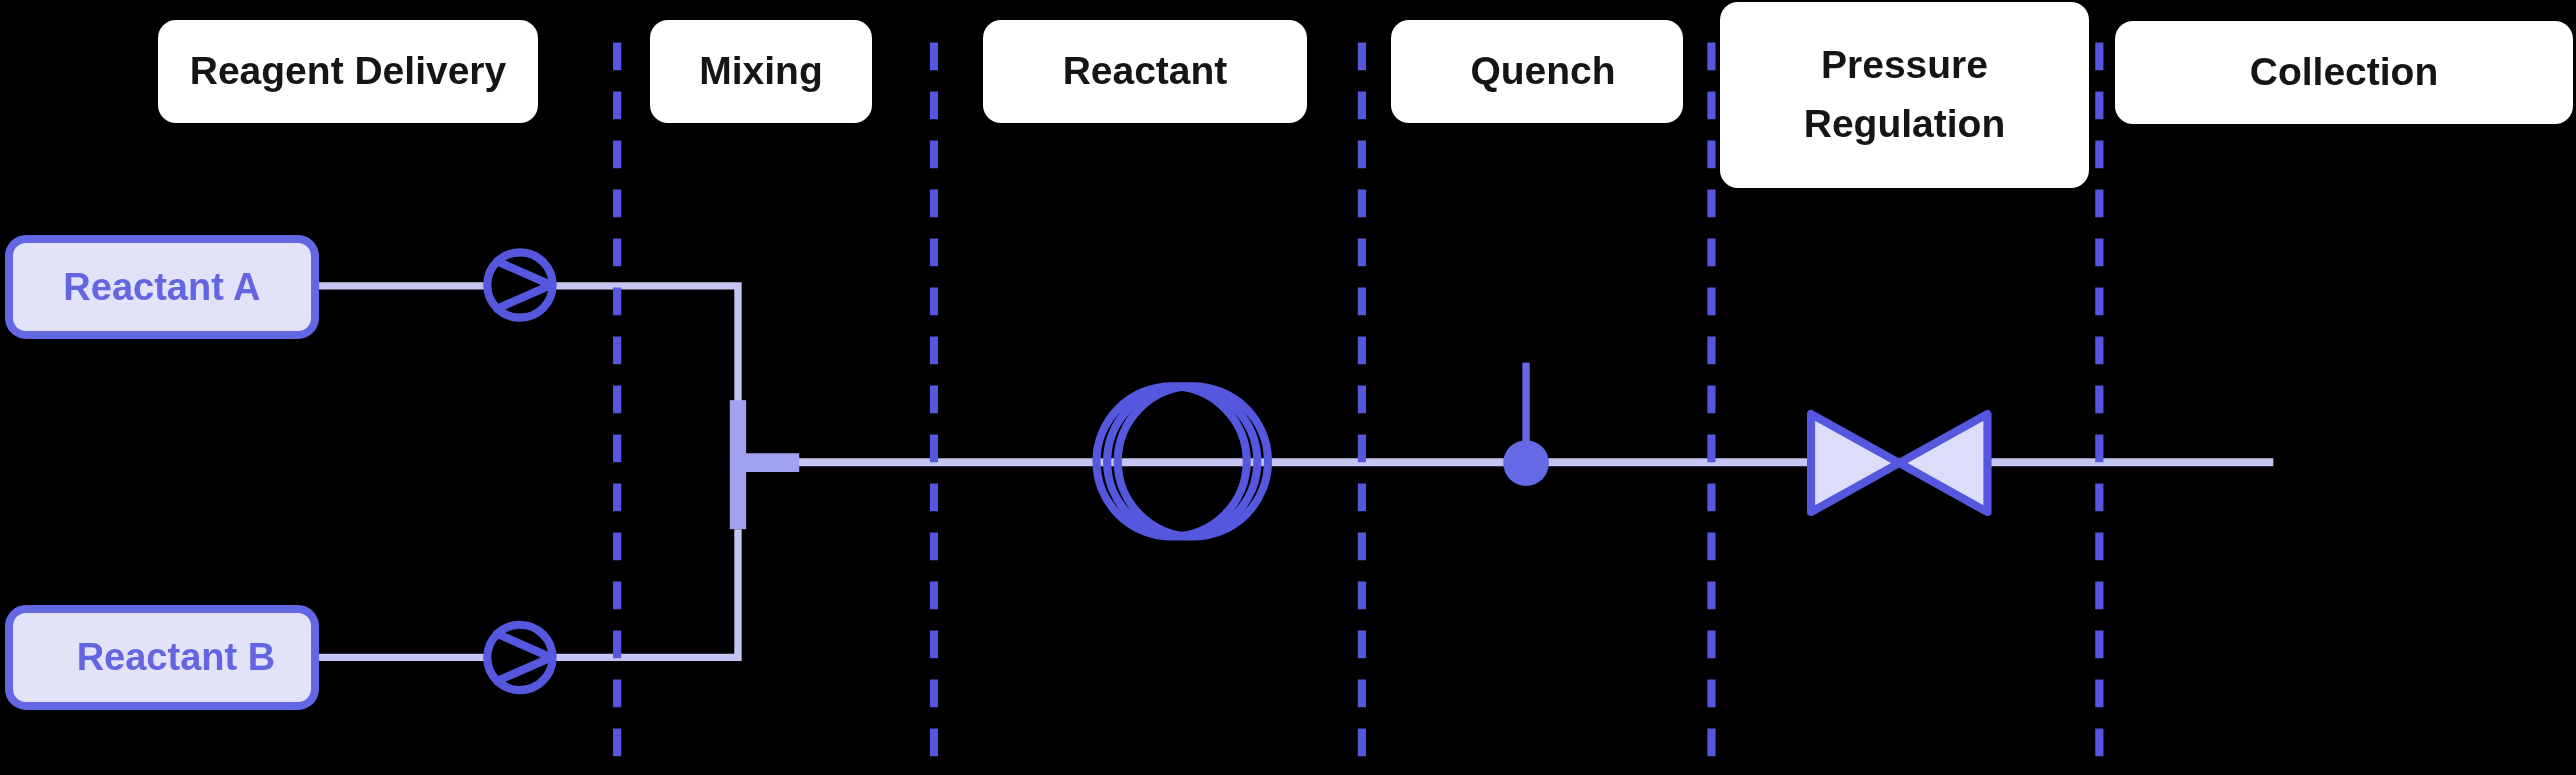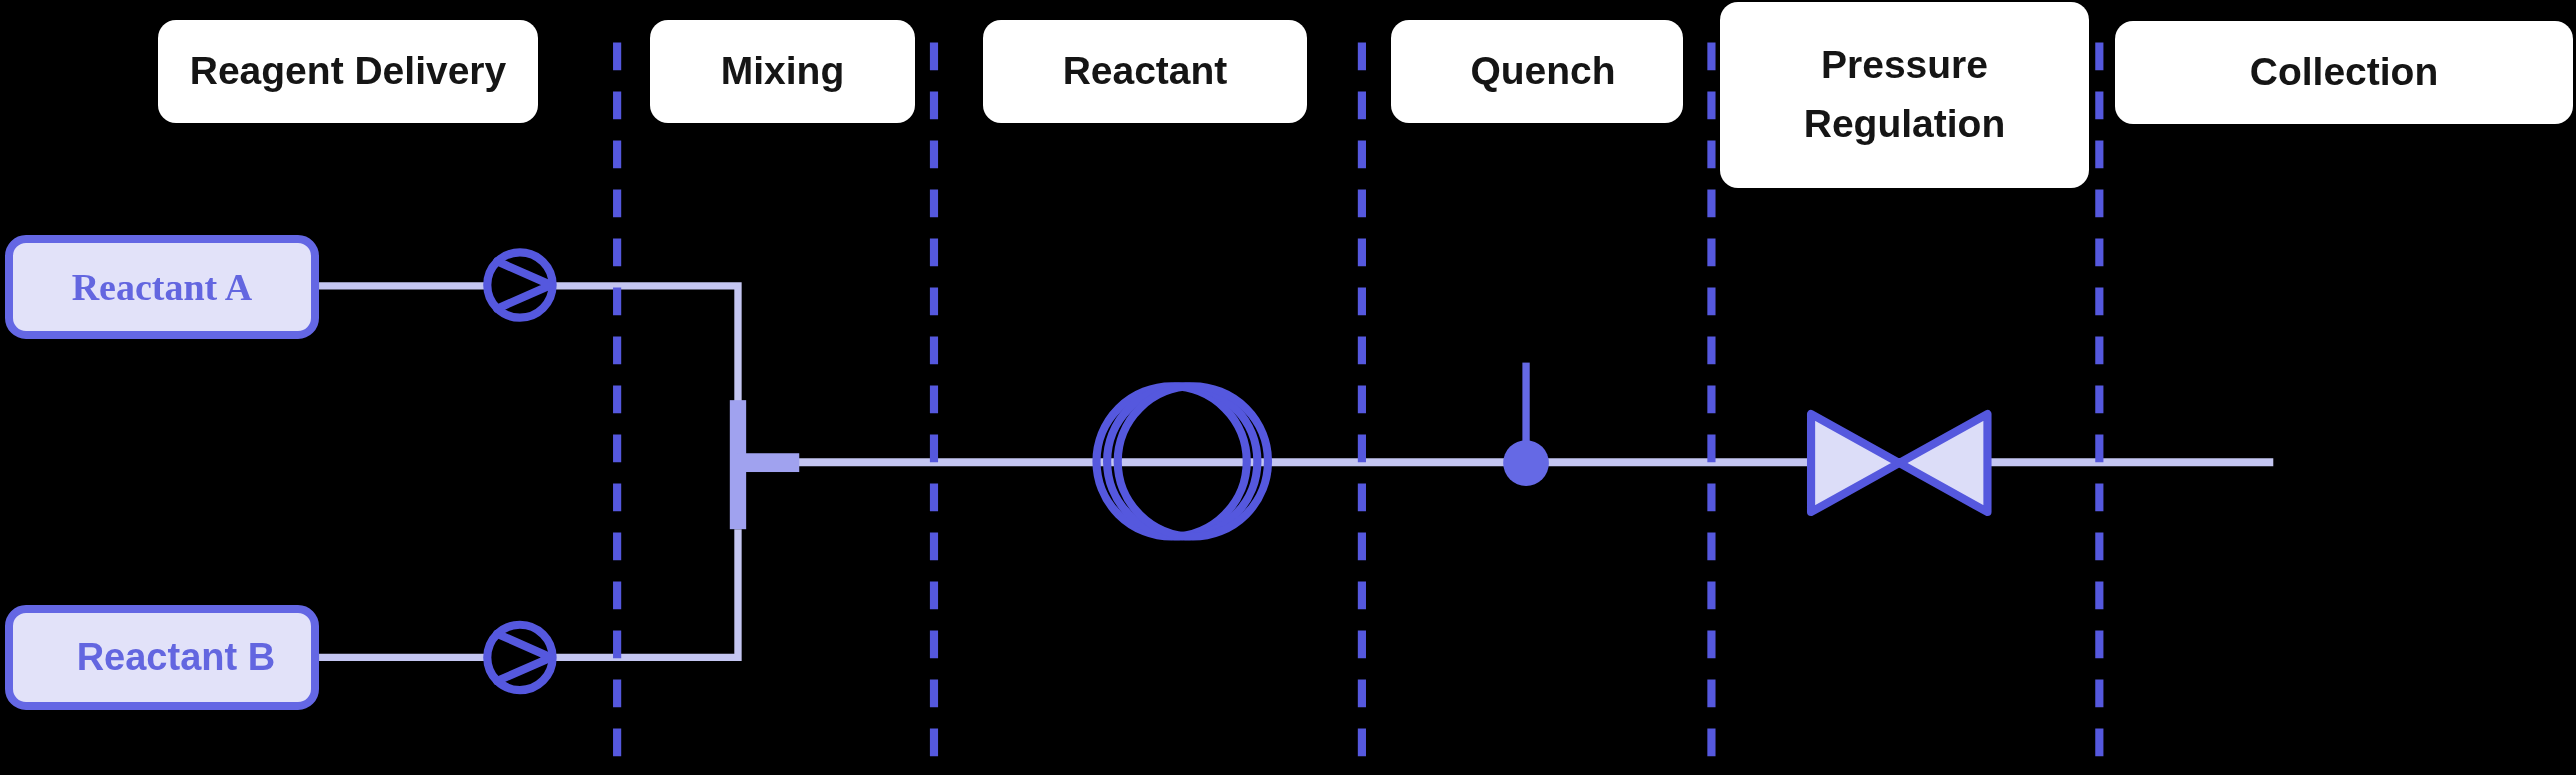--- a/index.html
+++ b/index.html
@@ -110,29 +110,29 @@
     </g>
 
     <g>
       <path class="valve-body" d="M2217 507 V627 L2325 567 Z"></path>
       <path class="valve-body" d="M2433 507 V627 L2325 567 Z"></path>
     </g>
   </svg>
 
   <div class="stage" style="left:134px;width:380px;margin-left:24px;">Reagent Delivery</div>
 
-  <div class="stage" style="left:650px;width:265px;">Mixing</div>
+  <div class="stage" style="left:650px;width:222px;">Mixing</div>
 
   <div class="stage" style="left:983px;width:324px;">Reactant</div>
 
   <div class="stage" style="left:1391px;width:292px;padding-left:12px;">Quench</div>
 
   <div class="stage" style="left:1720px;width:369px;top:1.6px;height:186px;padding:11px 57px;">Pressure Regulation</div>
 
   <div class="stage" style="left:2115px;width:458px;top:21px;">Collection</div>
 
-  <div class="node" style="left:4.9px;top:235px;width:314px;height:104px;font-family:Liberation Serif, serif;">Reactant A</div>
+  <div class="node" style="left:4.9px;top:235px;width:314px;height:104px;">Reactant A</div>
 
   <div class="node" style="left:4.9px;top:605px;width:314px;height:105px;padding-left:28px;">Reactant B</div>
 
 
 </div>
 
 
 </body></html>

